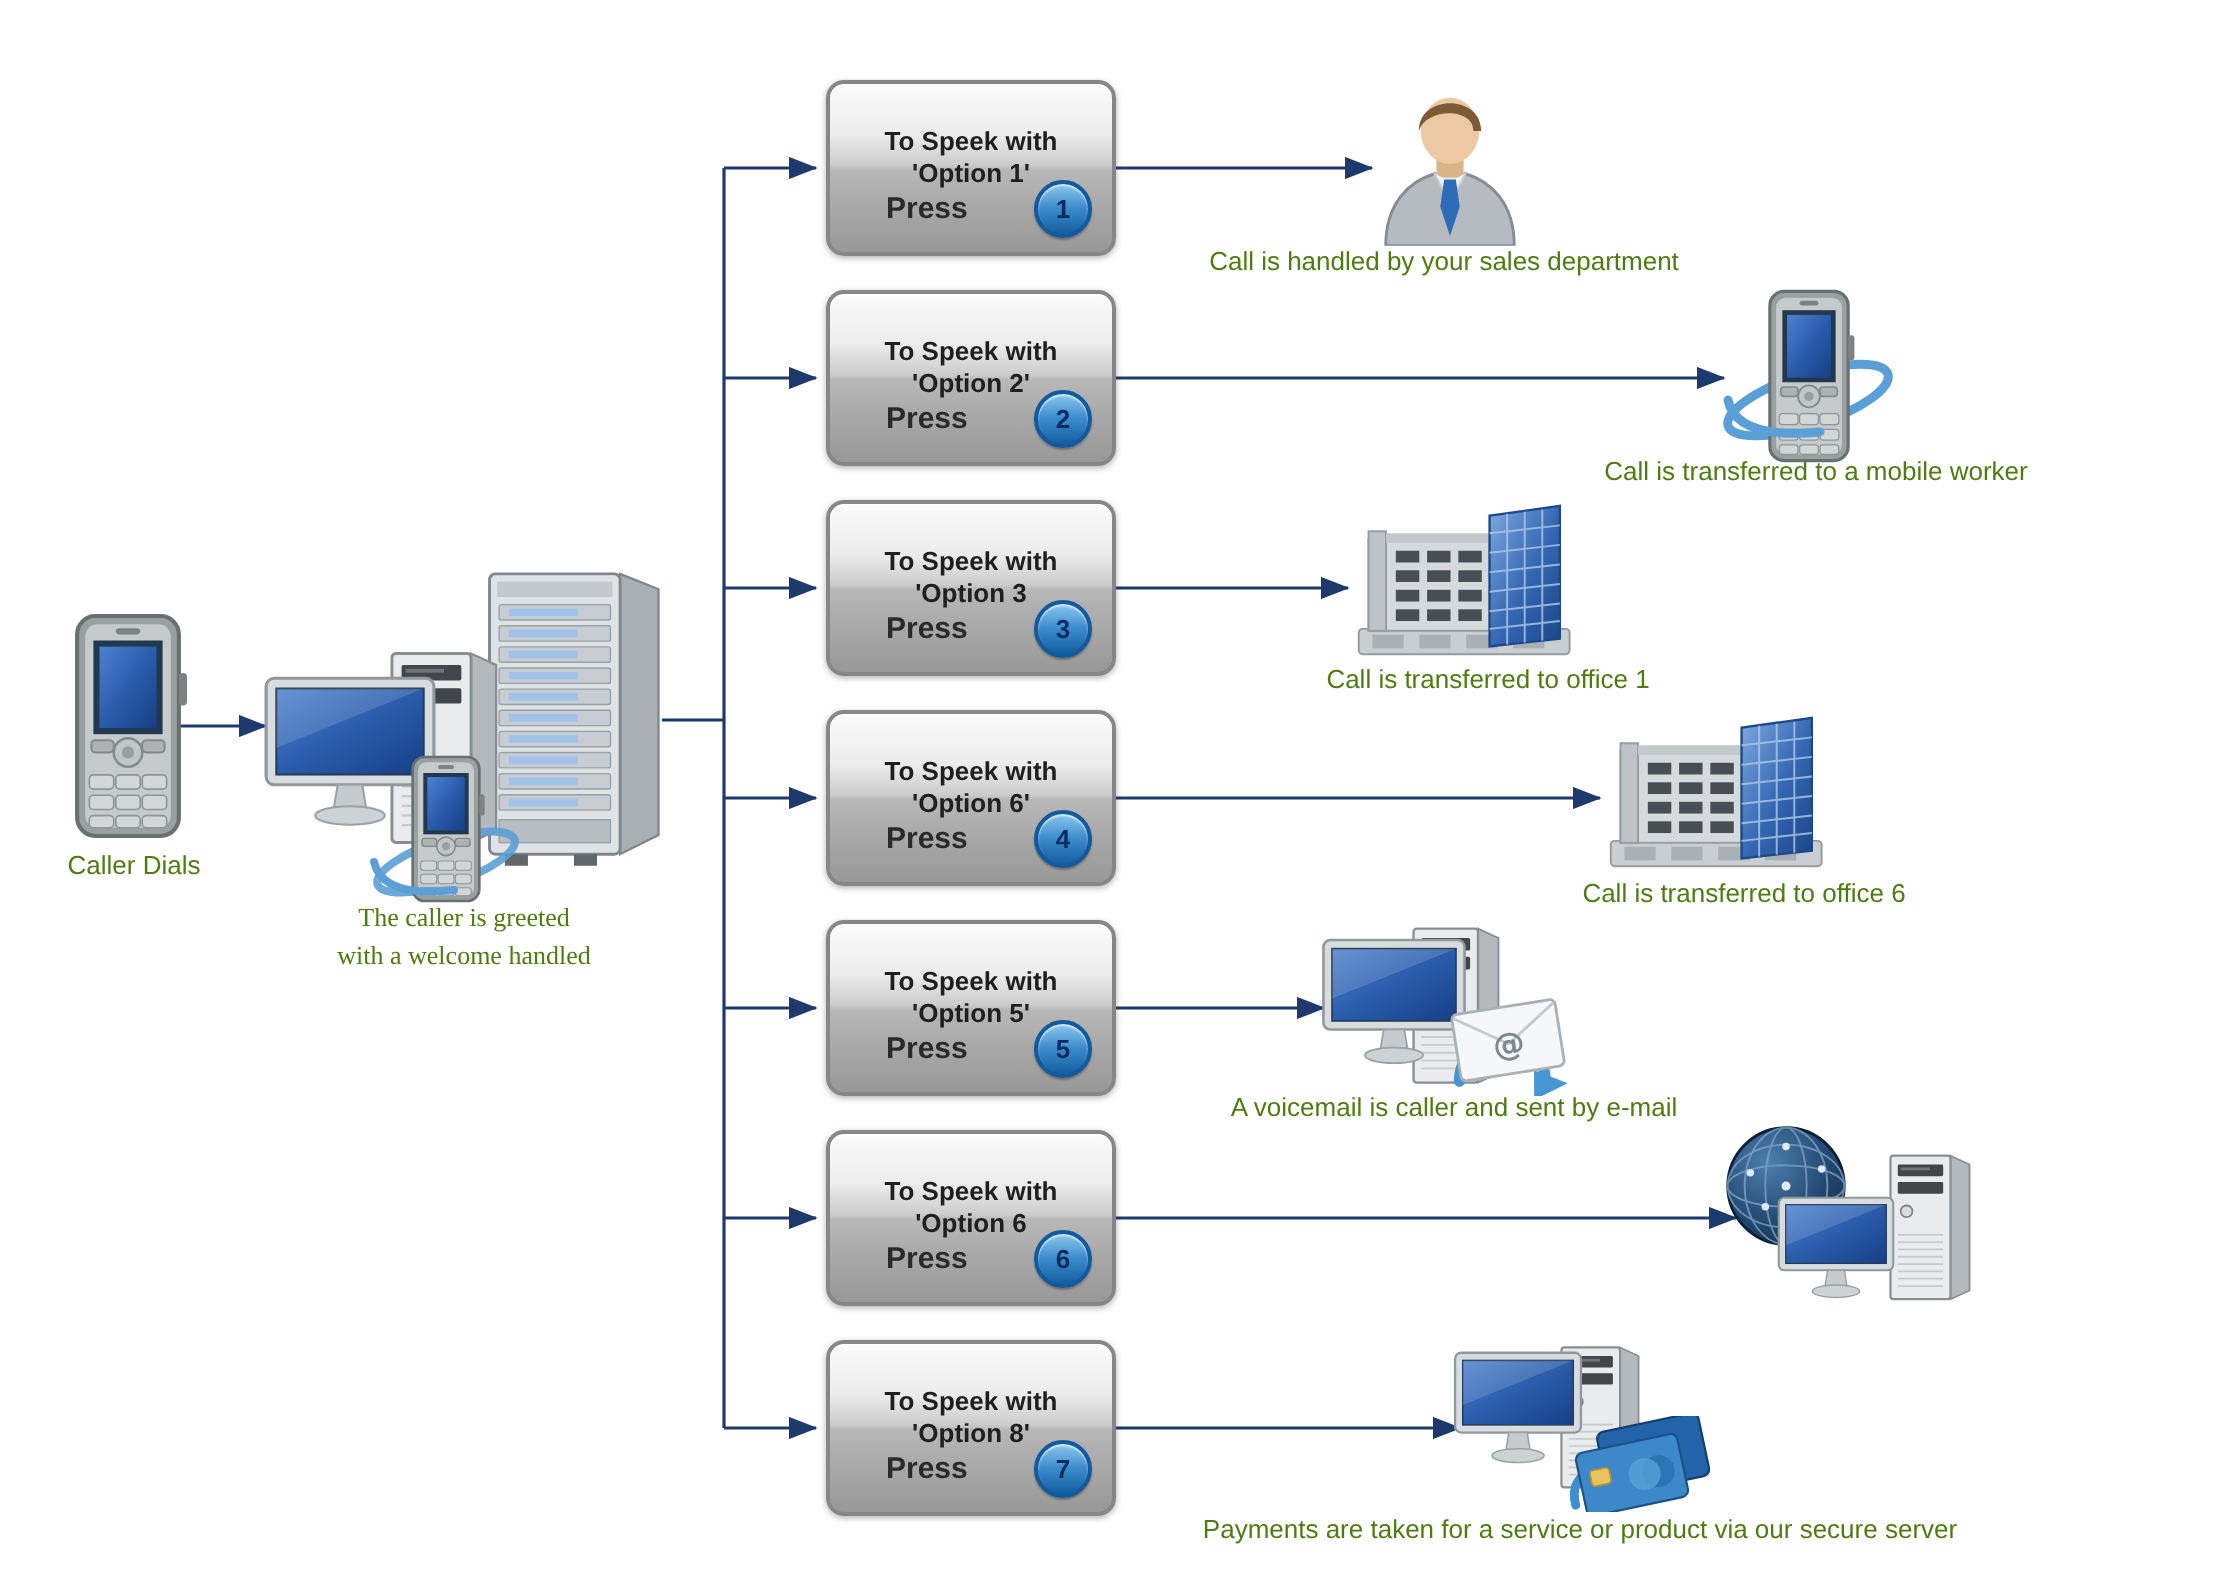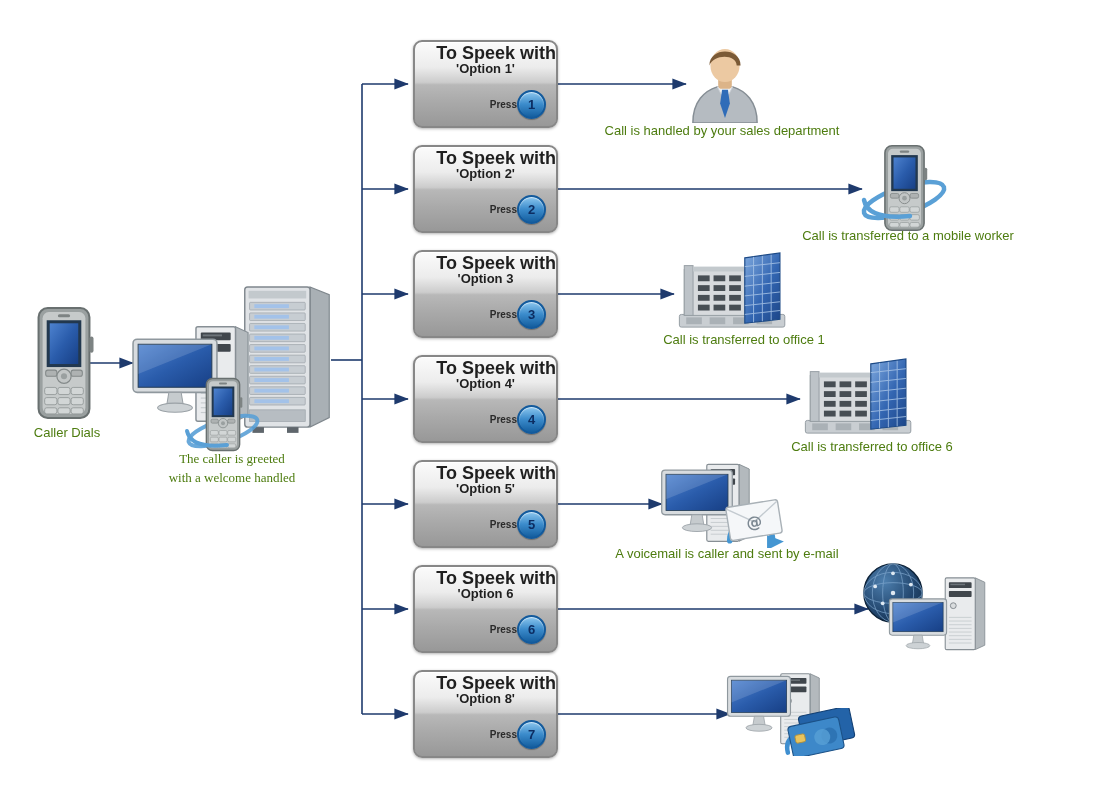--- a/index.html
+++ b/index.html
@@ -13,24 +13,24 @@
   .wirefill{fill:var(--connector,#1e3a6d);}
   
   .option-box{
     position:absolute;left:413px;width:145px;height:88px;box-sizing:border-box;z-index:2;
     border:2px solid #878787;border-radius:9px;
     background:linear-gradient(180deg,#fbfbfb 0%,#ececec 30%,#cccccc 48%,#b8b8b8 51%,#a9a9a9 72%,#989898 100%);
     box-shadow:0 1px 3px rgba(0,0,0,.3), inset 0 1px 0 rgba(255,255,255,.85);
     text-align:center;font-weight:700;color:#1f1f1f;
   }
   .opt1{top:40px}.opt2{top:145px}.opt3{top:250px}.opt4{top:355px}.opt5{top:460px}.opt6{top:565px}.opt7{top:670px}
-  .box-l1{margin-top:3px;font-size:18px;line-height:16px;text-align:right;}
+  .box-l1{margin-top:21px;font-size:13px;line-height:16px;}
   .box-l2{font-size:13px;line-height:16px;}
   .press-row{position:absolute;bottom:7px;left:28px;right:10px;display:flex;align-items:center;}
-  .press-label{flex:1;text-align:right;font-size:10px;color:#2a2a2a;}
+  .press-label{flex:1;text-align:left;font-size:15px;color:#2a2a2a;}
   .key-badge{
     width:25px;height:25px;border-radius:50%;flex:0 0 auto;
     display:flex;align-items:center;justify-content:center;
     background:linear-gradient(180deg,#8cc7ef 0%,#3c8ccc 48%,#145e9f 100%);
     border:2px solid #135a9c;box-sizing:content-box;
     color:#0c2d62;font-size:13px;font-weight:700;
     box-shadow:inset 0 1px 1px rgba(255,255,255,.65), 0 1px 1px rgba(0,0,0,.3);
   }
   
   .caption{position:absolute;transform:translateX(-50%);white-space:nowrap;font-size:13px;color:#4d7c0f;z-index:2;}
@@ -339,21 +339,21 @@
   <div class="option-box opt3">
     <div class="box-l1">To Speek with</div>
     <div class="box-l2">'Option 3</div>
     <div class="press-row">
       <span class="press-label">Press</span>
       <span class="key-badge">3</span>
     </div>
   </div>
   <div class="option-box opt4">
     <div class="box-l1">To Speek with</div>
-    <div class="box-l2">'Option 4'</div>
+    <div class="box-l2">'Option 6'</div>
     <div class="press-row">
       <span class="press-label">Press</span>
       <span class="key-badge">4</span>
     </div>
   </div>
   <div class="option-box opt5">
     <div class="box-l1">To Speek with</div>
     <div class="box-l2">'Option 5'</div>
     <div class="press-row">
       <span class="press-label">Press</span>
@@ -421,14 +421,15 @@
       <use href="#i-monitor" x="0" y="6" width="66" height="60"></use>
       <use href="#i-cards" x="56" y="40" width="76" height="50"></use>
     </svg>
   </div>
 
   <div class="caption" id="cap-r1">Call is handled by your sales department</div>
   <div class="caption" id="cap-r2">Call is transferred to a mobile worker</div>
   <div class="caption" id="cap-r3">Call is transferred to office 1</div>
   <div class="caption" id="cap-r4">Call is transferred to office 6</div>
   <div class="caption" id="cap-r5">A voicemail is caller and sent by e-mail</div>
+  <div class="caption" id="cap-r7">Payments are taken for a service or product via our secure server</div>
 
 </div>
 
 </body></html>

